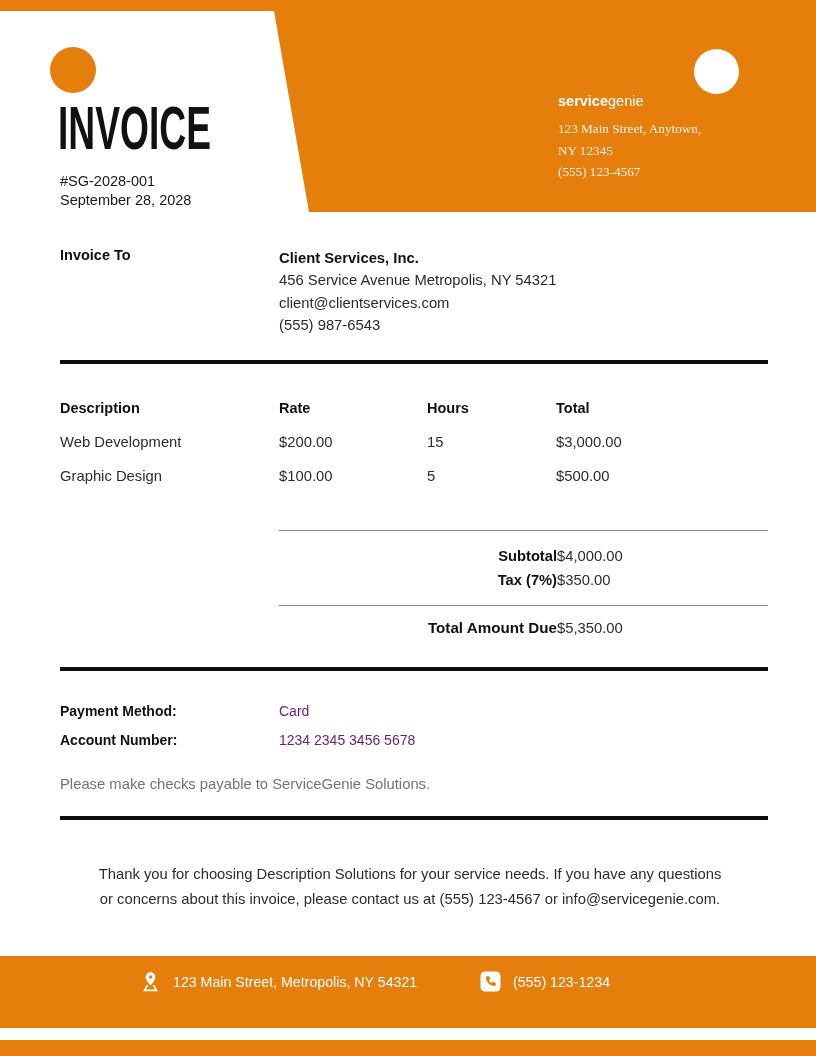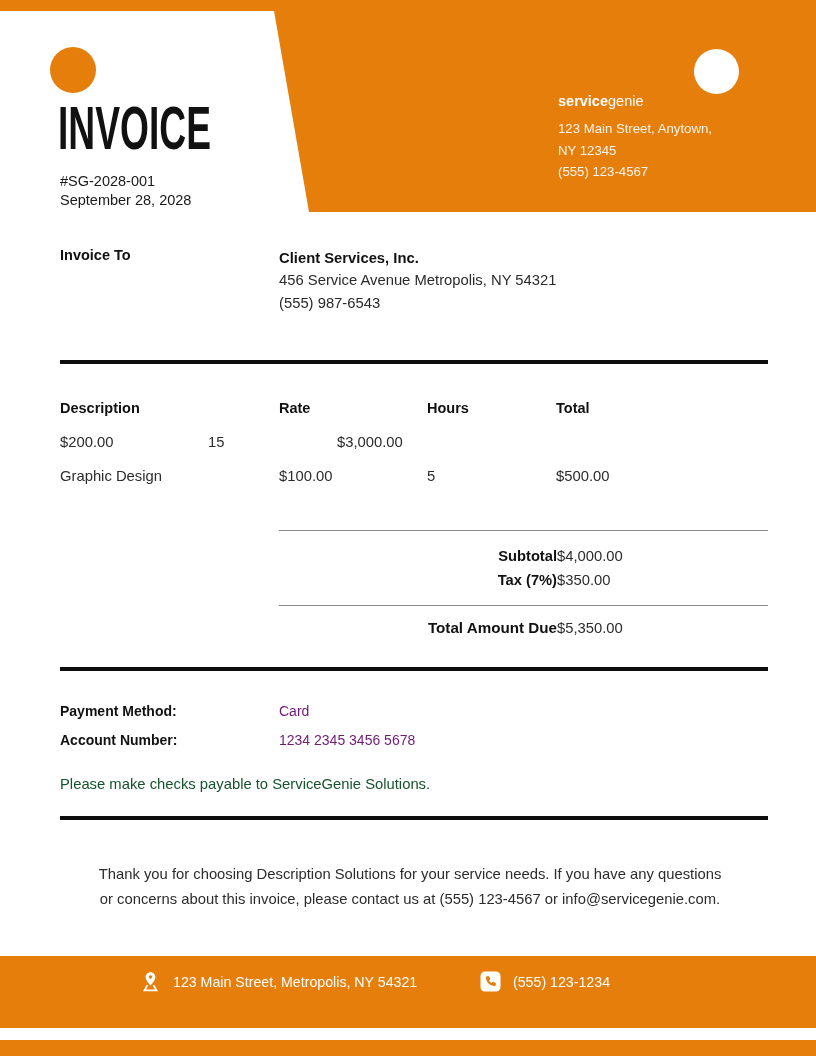--- a/index.html
+++ b/index.html
@@ -81,20 +81,21 @@
     line-height: 18px;
     font-weight: 400;
     color: #ffffff;
     margin-bottom: 8px;
   }
   .company-name b { font-weight: 700; }
   .company-addr {
     font-size: 13.2px;
     line-height: 21.5px;
     color: rgba(255,255,255,0.92);
+    font-family: Liberation Serif, serif;
   }
 
   
   .invoice-to {
     position: absolute;
     left: 60px; top: 247px;
     font-size: 14.5px;
     font-weight: 700;
     color: #111111;
   }
@@ -194,21 +195,21 @@
     color: #111111;
   }
   .p-value {
     font-size: 14px;
     color: #701a75;
   }
   .pay-note {
     position: absolute;
     left: 60px; top: 776px;
     font-size: 14.8px;
-    color: #14532d;
+    color: #737373;
   }
 
   
   .thanks {
     position: absolute;
     left: 60px; top: 862px;
     width: 700px;
     text-align: center;
     font-size: 14.8px;
     line-height: 25px;
@@ -274,35 +275,37 @@
         <div>NY 12345</div>
         <div>(555) 123-4567</div>
       </div>
     </div>
   </div>
 
   <div class="invoice-to">Invoice To</div>
   <div class="client-block">
     <div class="client-name">Client Services, Inc.</div>
     <div>456 Service Avenue Metropolis, NY 54321</div>
+    <div>client@clientservices.com</div>
     <div>(555) 987-6543</div>
   </div>
 
   <div class="rule-thick" style="top:360px;"></div>
 
   <div class="items">
     <div class="row head">
       <div class="c-desc">Description</div>
       <div class="c-rate">Rate</div>
       <div class="c-hours">Hours</div>
       <div class="c-total">Total</div>
     </div>
 
 
     <div class="row">
+      <div class="c-desc cell">Web Development</div>
       <div class="c-rate cell">$200.00</div>
       <div class="c-hours cell">15</div>
       <div class="c-total cell">$3,000.00</div>
     </div>
 
     <div class="row">
       <div class="c-desc cell">Graphic Design</div>
       <div class="c-rate cell">$100.00</div>
       <div class="c-hours cell">5</div>
       <div class="c-total cell">$500.00</div>

